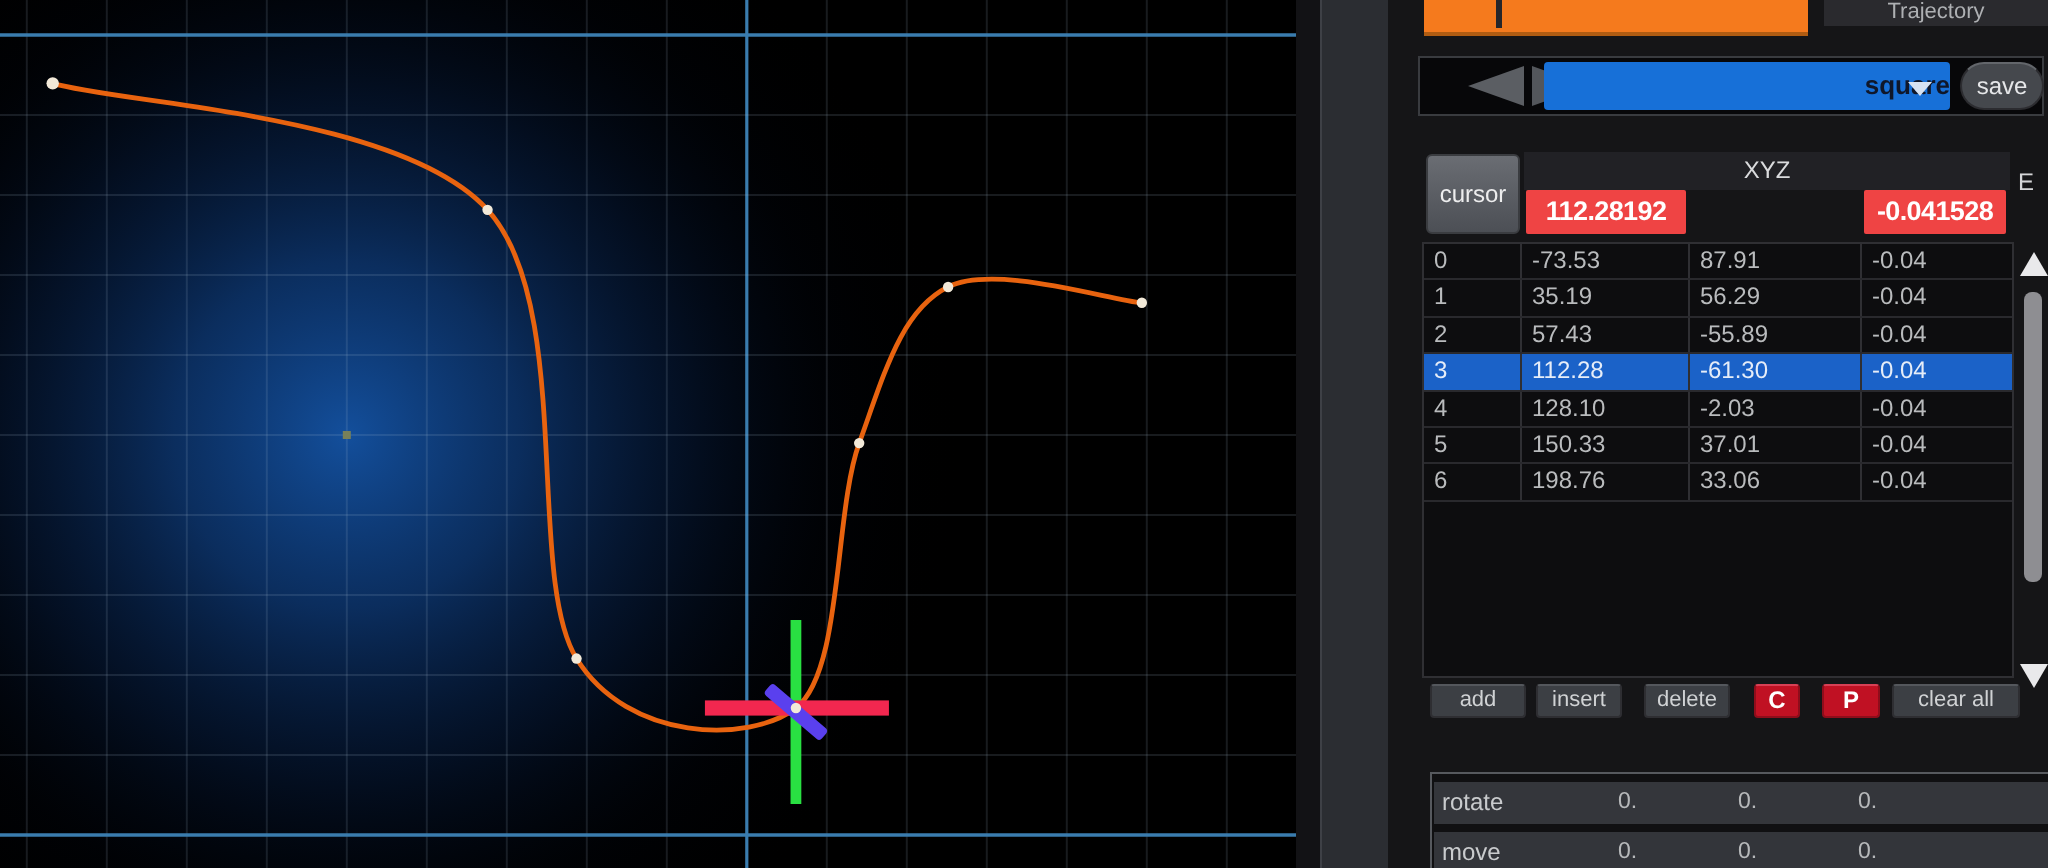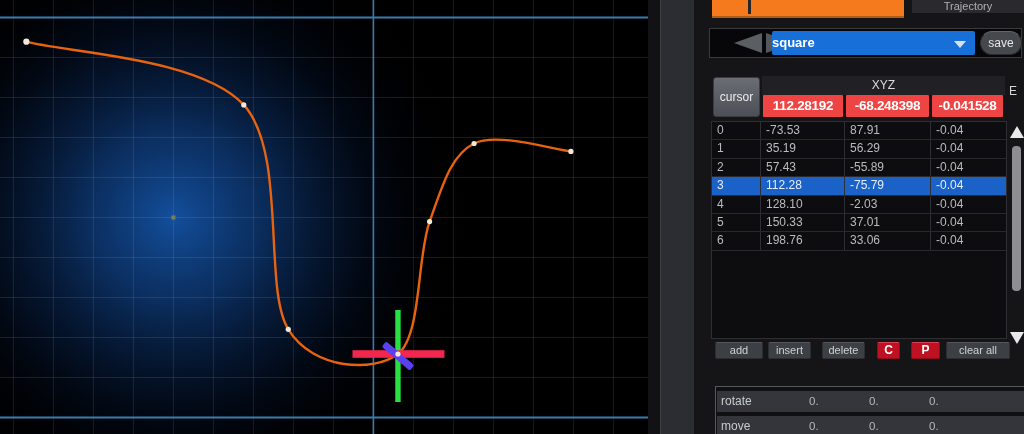--- a/index.html
+++ b/index.html
@@ -26,21 +26,21 @@
   .traj-tab span{position:relative;top:-4px;font-size:11px;color:#aeb0b3;}
 
   .nav-box{position:absolute;left:15px;top:28px;width:313px;height:30px;background:#070709;
            border:1px solid #393b3f;box-sizing:border-box;}
   .tri{width:0;height:0;position:absolute;}
   .arrow-left{left:24px;top:4px;border-top:10px solid transparent;border-bottom:10px solid transparent;
               border-right:28px solid #5b5e63;}
   .arrow-right{left:56px;top:4px;border-top:10px solid transparent;border-bottom:10px solid transparent;
                border-left:28px solid #53565b;}
   .traj-select{position:absolute;left:62px;top:2px;width:203px;height:24px;background:#1770d8;
-               border-radius:2px;color:#ffffff;font-weight:bold;font-size:13px;text-align:left;
+               border-radius:2px;color:#0f172a;font-weight:bold;font-size:13px;text-align:right;
                line-height:24px;}
   .select-caret{right:9px;top:10px;border-left:6px solid transparent;border-right:6px solid transparent;
                 border-top:7px solid #d6e2f2;}
   .save-btn{position:absolute;left:270px;top:2px;width:42px;height:24px;background:#45484d;
             border:1px solid #2c2c30;border-top:1px solid #63666b;border-radius:12px;box-sizing:border-box;
             color:#e6e7e9;font-size:12px;text-align:center;line-height:22px;}
 
   .cursor-cell{position:absolute;left:19px;top:77px;width:47px;height:40px;
                background:linear-gradient(#6a6d73,#4c4f55);border:1px solid #3a3c40;border-radius:3px;
                box-sizing:border-box;color:#ededee;font-size:12px;text-align:center;line-height:38px;}
@@ -161,21 +161,20 @@
       <div class="traj-select">
         <span>square</span>
         <div class="tri select-caret"></div>
       </div>
       <div class="save-btn">save</div>
     </div>
 
     <div class="cursor-cell">cursor</div>
     <div class="xyz-header">XYZ</div>
     <div class="val-cell val-x">112.28192</div>
-    <div class="val-cell val-y">-68.248398</div>
     <div class="val-cell val-z">-0.041528</div>
     <div class="e-label">E</div>
 
     <div class="table">
       <div>
           <div class="trow">
             <span class="c-i">0</span>
             <span class="c-x">-73.53</span>
             <span class="c-y">87.91</span>
             <span class="c-z">-0.04</span>
@@ -188,21 +187,21 @@
           </div>
           <div class="trow">
             <span class="c-i">2</span>
             <span class="c-x">57.43</span>
             <span class="c-y">-55.89</span>
             <span class="c-z">-0.04</span>
           </div>
           <div class="trow selected">
             <span class="c-i">3</span>
             <span class="c-x">112.28</span>
-            <span class="c-y">-75.79</span>
+            <span class="c-y">-61.30</span>
             <span class="c-z">-0.04</span>
           </div>
           <div class="trow">
             <span class="c-i">4</span>
             <span class="c-x">128.10</span>
             <span class="c-y">-2.03</span>
             <span class="c-z">-0.04</span>
           </div>
           <div class="trow">
             <span class="c-i">5</span>

